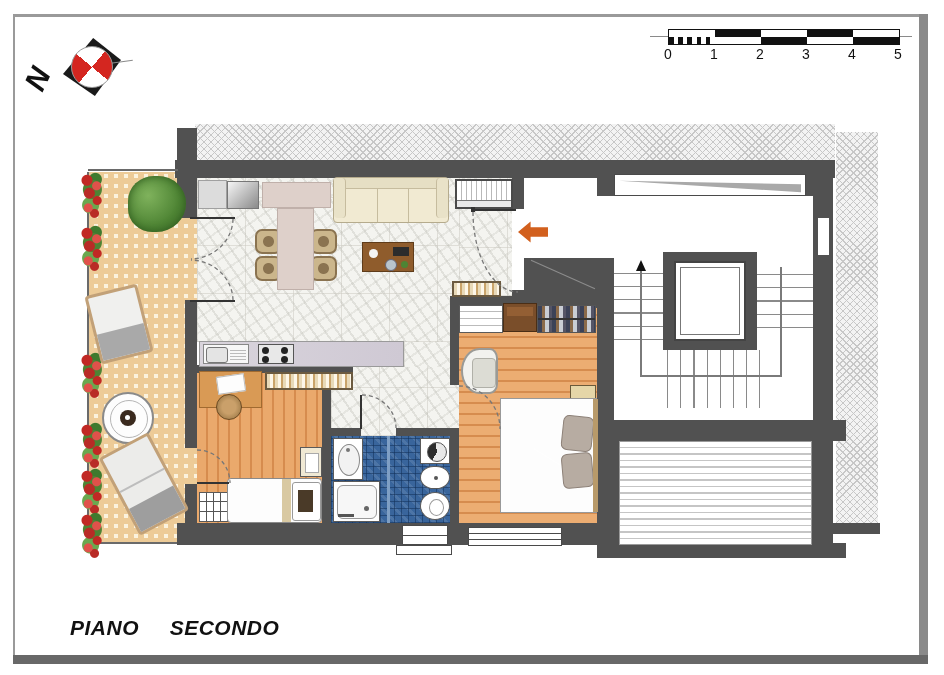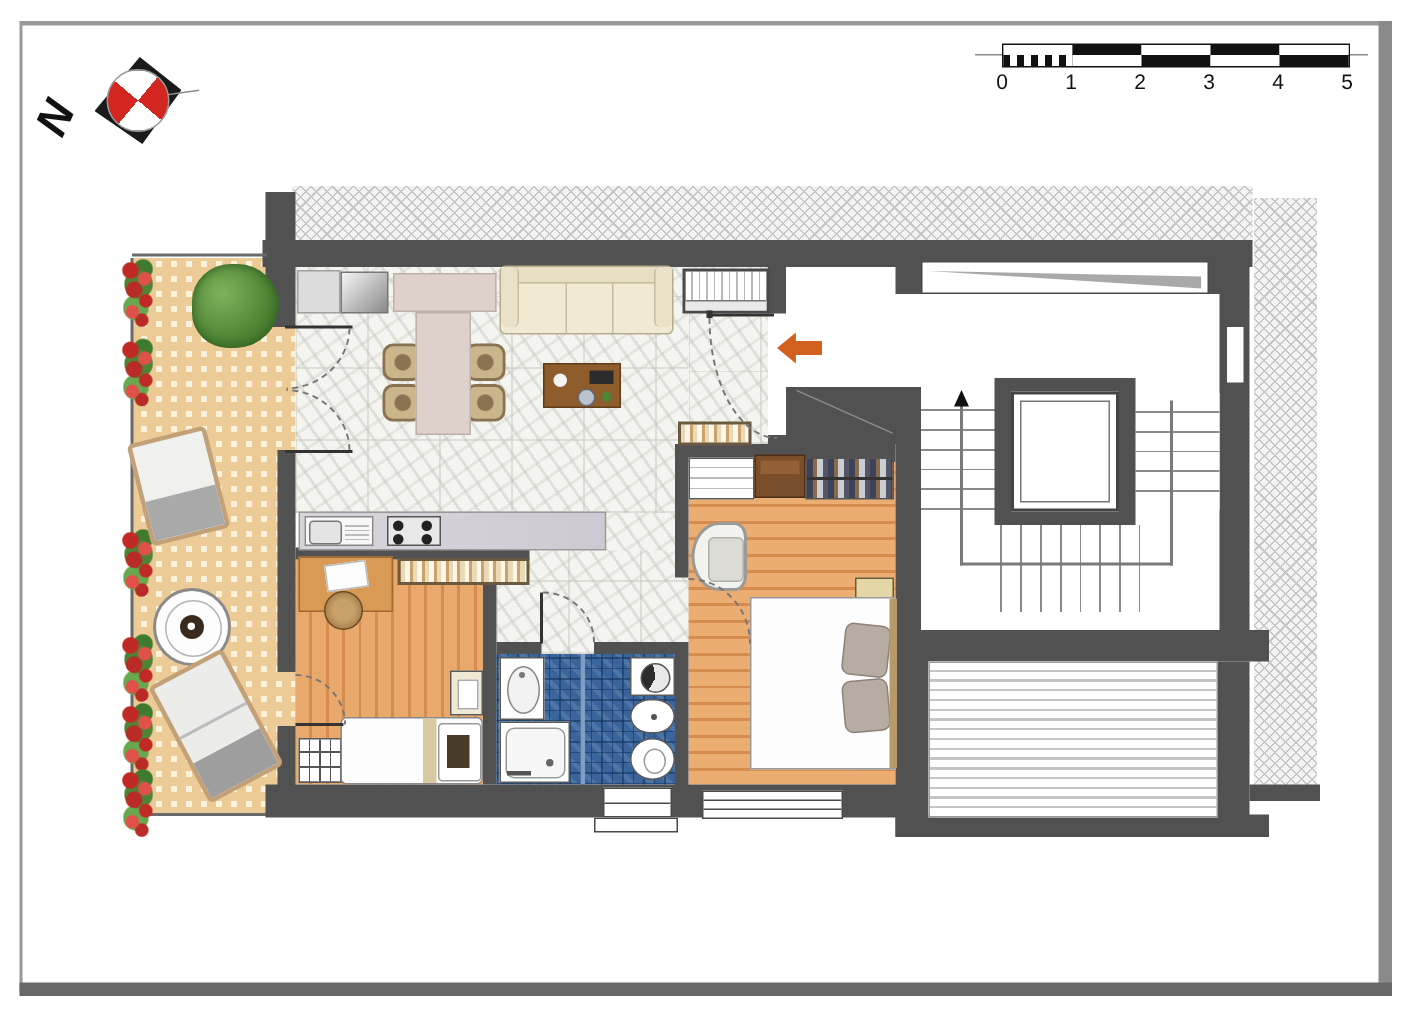--- a/index.html
+++ b/index.html
@@ -290,13 +290,14 @@
 
   <div class="a" style="left:360px;top:395px;width:2px;height:34px;background:#333;"></div>
   <svg class="arc" style="left:362px;top:395px;" width="34" height="33">
       <path d="M0 0 A34 33 0 0 1 34 33" fill="none" stroke="#777" stroke-width="1.3" stroke-dasharray="4 3"></path>
     </svg>
 
   <svg class="arc" style="left:459px;top:386px;" width="41" height="43">
       <path d="M0 0 A41 43 0 0 1 41 43" fill="none" stroke="#777" stroke-width="1.3" stroke-dasharray="4 3"></path>
     </svg>
 
+  <div class="a" style="left:70px;top:616px;font-size:21px;font-weight:bold;font-style:italic;letter-spacing:.5px;word-spacing:9px;color:#111;white-space:pre;">PIANO  SECONDO</div>
 </div>
 
 </body></html>

